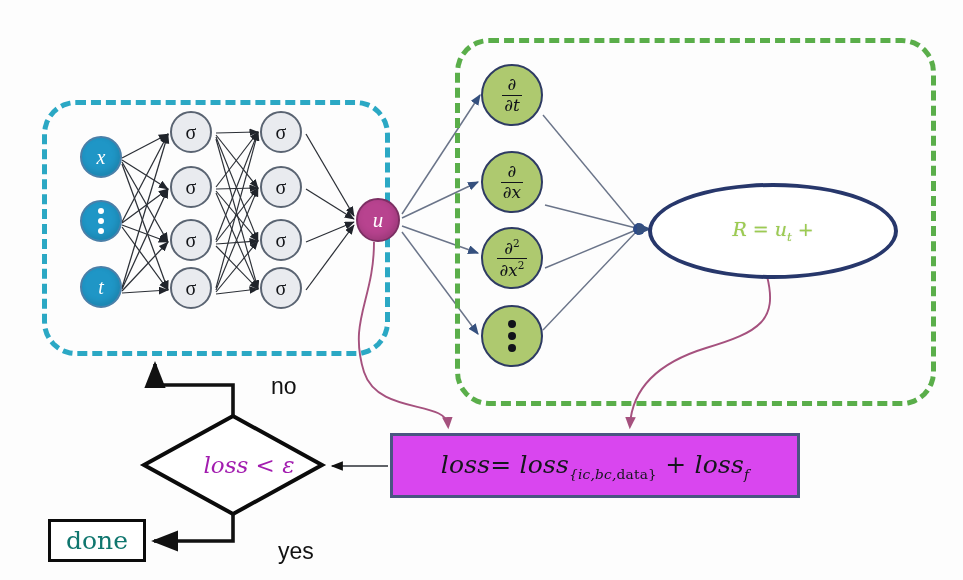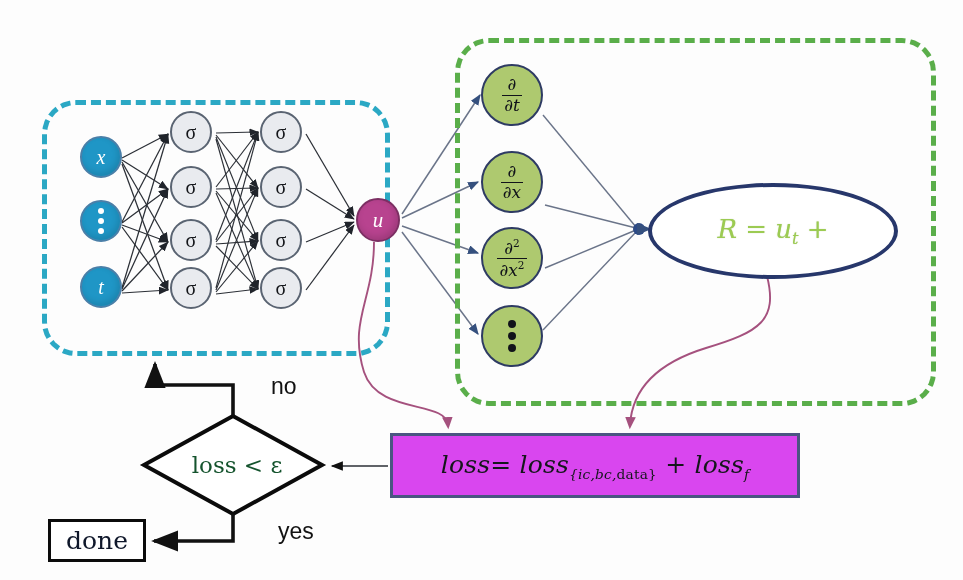--- a/index.html
+++ b/index.html
@@ -121,21 +121,21 @@
     border: 4px solid #27376b;
     border-radius: 50%;
     display: flex;
     align-items: center;
     justify-content: center;
     background: #ffffff;
   }
   #residual-ellipse .rtext {
     color: #9ccb52;
     font-family: "DejaVu Serif", serif;
-    font-size: 26px;
+    font-size: 19px;
     font-style: italic;
     text-align: center;
     line-height: 1.28;
     text-shadow: 0 0 1px rgba(120,160,60,0.5);
   }
   #residual-ellipse .rtext sub { font-size: 0.62em; font-style: italic; }
   
   #loss-box {
     position: absolute;
     left: 390px; top: 433px;
@@ -161,53 +161,54 @@
   }
   #loss-box .ltext .sb .up { font-style: normal; }
   
   #decision-diamond {
     position: absolute;
     left: 144px; top: 416px;
     width: 178px; height: 98px;
   }
   #decision-diamond .dlabel {
     position: absolute;
-    left: 4px; top: 0;
+    left: 16px; top: 0;
     width: 178px; height: 98px;
     display: flex;
     align-items: center;
     justify-content: center;
     font-family: "DejaVu Serif", serif;
+    font-style: italic;
     font-size: 23px;
-    color: #14532d;
+    color: #a21caf;
   }
   
   #done-box {
     position: absolute;
     left: 48px; top: 519px;
     width: 98px; height: 43px;
     background: #ffffff;
     border: 3.5px solid #0b0b0b;
     display: flex;
     align-items: center;
     justify-content: center;
     font-family: "DejaVu Serif", serif;
     font-size: 25px;
-    color: #0f172a;
+    color: #0f766e;
   }
   
   .branch-label {
     position: absolute;
     font-family: Liberation Sans, sans-serif;
     font-size: 23px;
     color: #111;
     margin-left: 28px;
   }
   #label-no  { left: 243px; top: 373px; }
-  #label-yes { left: 250px; top: 518px; }
+  #label-yes { left: 250px; top: 538px; }
 </style>
 </head>
 <body>
 
 <div id="canvas">
 
   <svg id="wires" viewBox="0 0 963 580" width="963" height="580">
     <defs>
       <marker id="arrowBlack" markerWidth="9" markerHeight="9" refX="7.4" refY="3.2" orient="auto" markerUnits="strokeWidth">
         <path d="M0,0 L8,3.2 L0,6.4 z" fill="#20242b"></path>

